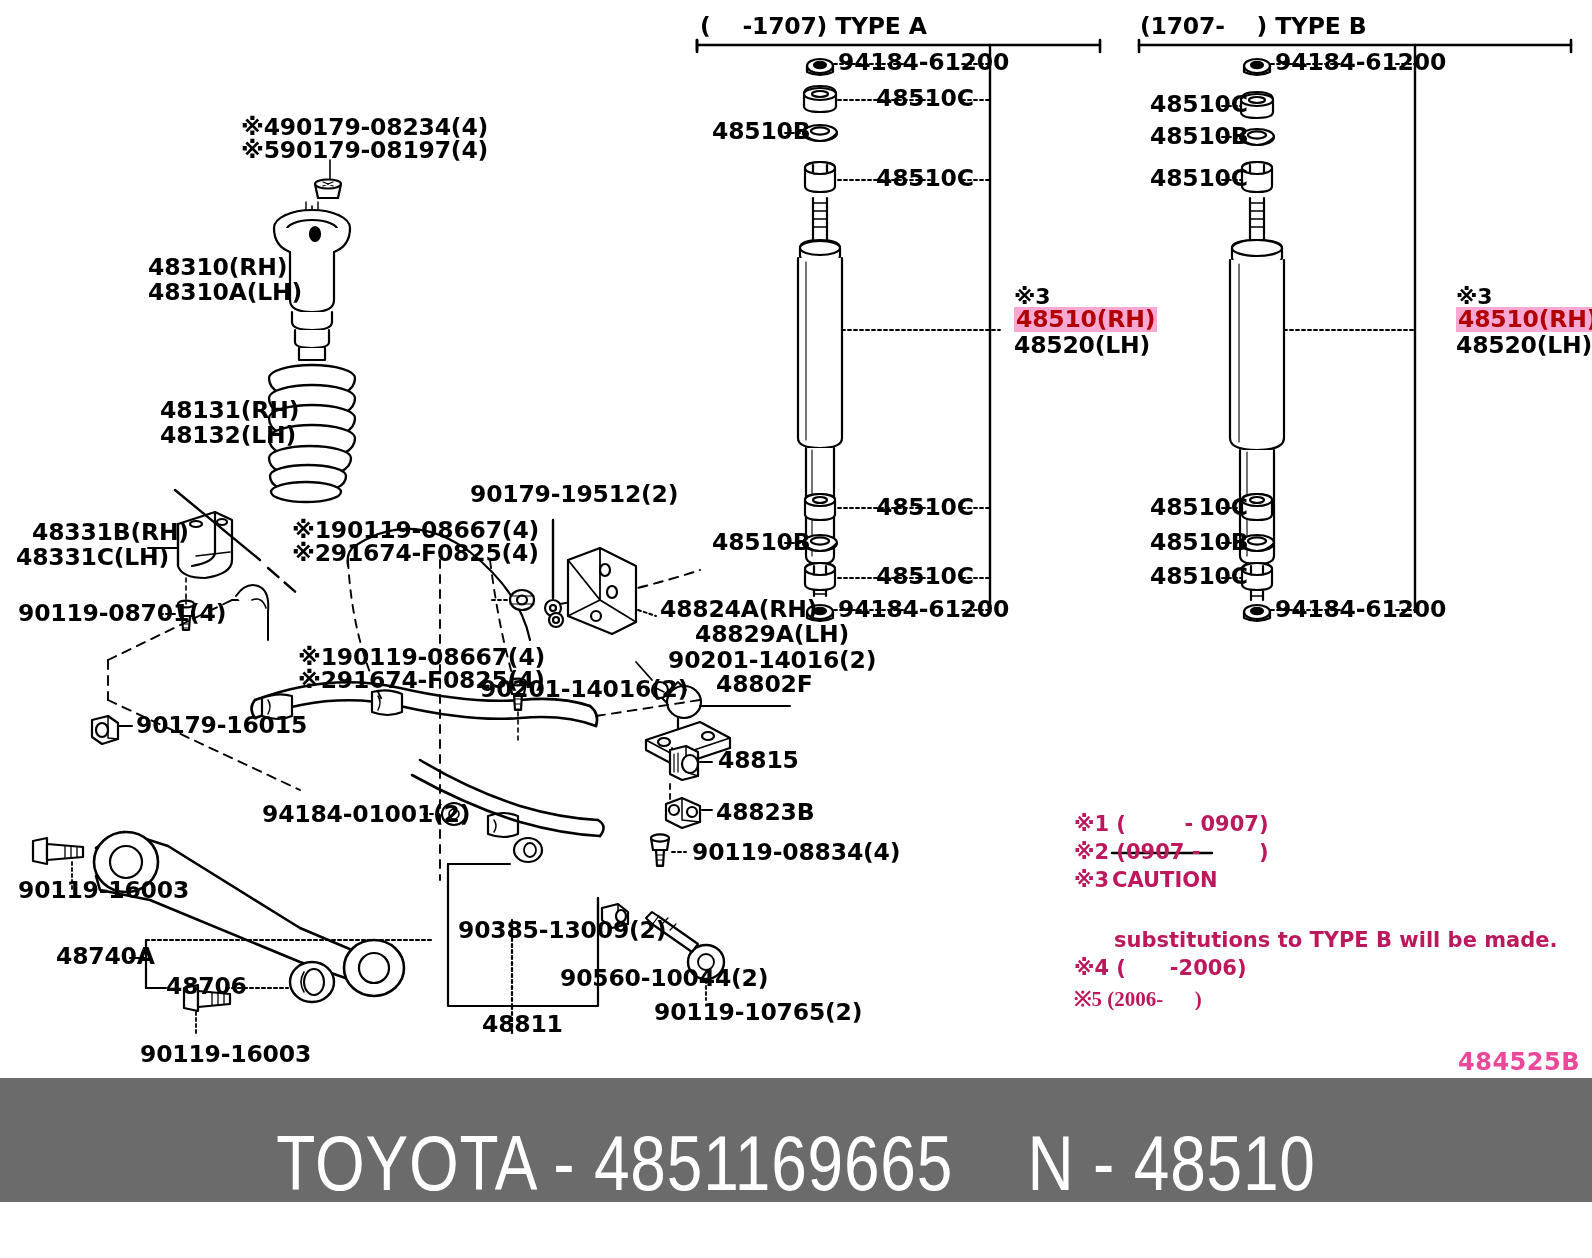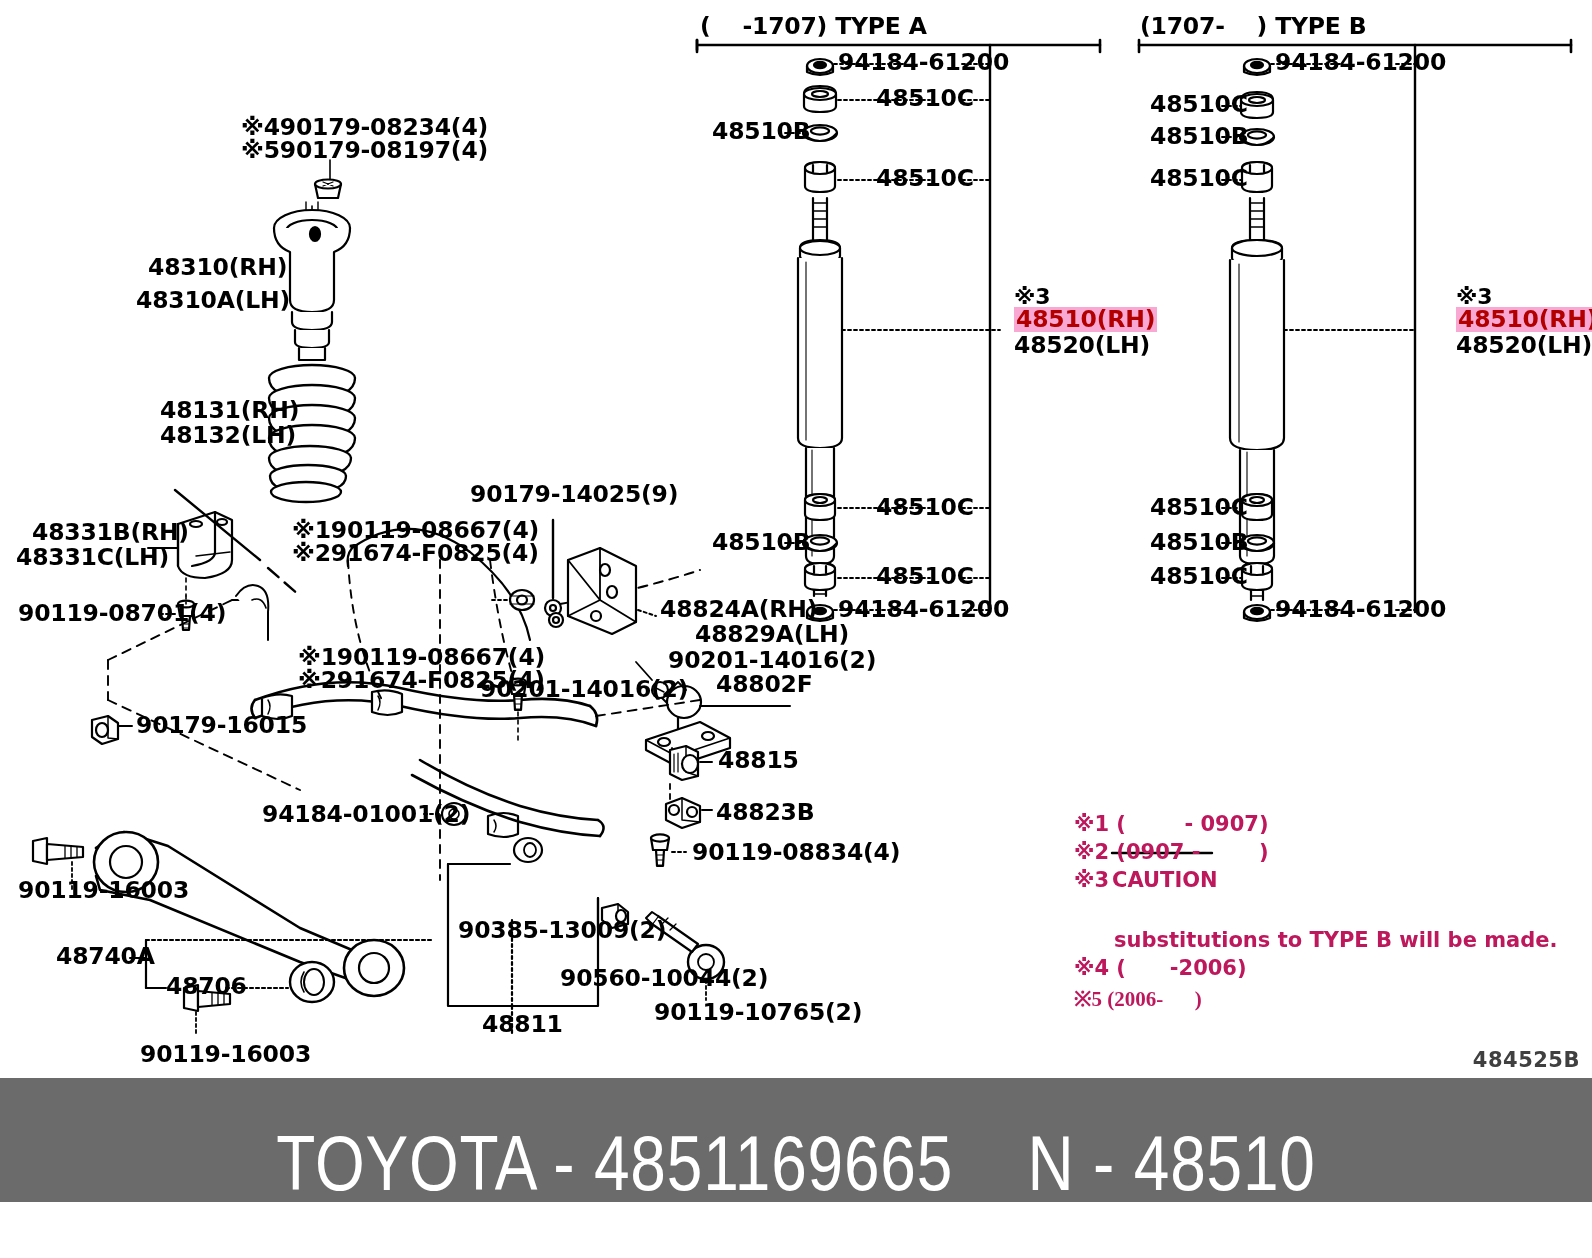--- a/index.html
+++ b/index.html
@@ -8,21 +8,21 @@
   #art{position:absolute;left:0;top:0;width:1592px;height:1258px;}
   .lbl{position:absolute;font-family:"DejaVu Sans",sans-serif;font-weight:700;
        color:#000;white-space:pre;line-height:1.08;letter-spacing:-0.2px;}
   .s24{font-size:23.5px;}
   .s22{font-size:22px;}
   .hl{background:#f9a8d4;color:#b20000;padding:0 2px;}
   #footer{position:absolute;left:0;top:1078px;width:1592px;height:180px;background:#6b6b6b;}
   #footer .ft{position:absolute;left:0;top:40px;width:1592px;text-align:center;
       color:#fff;font-family:"Liberation Sans",sans-serif;font-weight:400;
       font-size:78px;letter-spacing:1px;transform:scaleX(0.82);transform-origin:50% 50%;white-space:pre;}
-  .code{position:absolute;right:12px;top:1048px;font-size:21px;font-weight:700;color:#404040;
+  .code{position:absolute;right:12px;top:1048px;font-size:24px;font-weight:700;color:#ec4899;
       font-family:"DejaVu Sans",sans-serif;letter-spacing:0.5px;}
   .note{position:absolute;font-family:"DejaVu Sans",sans-serif;font-weight:700;font-size:21px;color:#be185d;white-space:pre;}
 </style>
 </head>
 <body>
 
 <div id="sheet">
 
   <svg id="art" viewBox="0 0 1592 1258">
     <g fill="none" stroke="#000" stroke-width="2.2" stroke-linecap="round" stroke-linejoin="round">
@@ -461,33 +461,33 @@
   <div class="lbl s24 hl" style="left:1456px;top:307px;">48510(RH)</div>
   <div class="lbl s24" style="left:1456px;top:333px;">48520(LH)</div>
   <div class="lbl s24" style="left:1150px;top:495px;">48510C</div>
   <div class="lbl s24" style="left:1150px;top:530px;">48510B</div>
   <div class="lbl s24" style="left:1150px;top:564px;">48510C</div>
   <div class="lbl s24" style="left:1275px;top:597px;">94184-61200</div>
 
   <div class="lbl s24" style="left:241px;top:115px;text-align:right;">※490179-08234(4)</div>
   <div class="lbl s24" style="left:241px;top:138px;">※590179-08197(4)</div>
   <div class="lbl s24" style="left:148px;top:255px;">48310(RH)</div>
-  <div class="lbl s24" style="left:136px;top:280px;margin-top:8px;">48310A(LH)</div>
+  <div class="lbl s24" style="left:148px;top:280px;">48310A(LH)</div>
   <div class="lbl s24" style="left:160px;top:398px;">48131(RH)</div>
   <div class="lbl s24" style="left:160px;top:423px;">48132(LH)</div>
   <div class="lbl s24" style="left:32px;top:520px;">48331B(RH)</div>
   <div class="lbl s24" style="left:16px;top:545px;">48331C(LH)</div>
   <div class="lbl s24" style="left:18px;top:601px;">90119-08701(4)</div>
   <div class="lbl s24" style="left:136px;top:713px;">90179-16015</div>
   <div class="lbl s24" style="left:262px;top:802px;">94184-01001(2)</div>
   <div class="lbl s24" style="left:292px;top:518px;">※190119-08667(4)</div>
   <div class="lbl s24" style="left:292px;top:541px;">※291674-F0825(4)</div>
   <div class="lbl s24" style="left:298px;top:645px;">※190119-08667(4)</div>
   <div class="lbl s24" style="left:298px;top:668px;">※291674-F0825(4)</div>
-  <div class="lbl s24" style="left:470px;top:482px;">90179-14025(9)</div>
+  <div class="lbl s24" style="left:470px;top:482px;">90179-19512(2)</div>
   <div class="lbl s24" style="left:660px;top:597px;">48824A(RH)</div>
   <div class="lbl s24" style="left:695px;top:622px;">48829A(LH)</div>
   <div class="lbl s24" style="left:668px;top:648px;">90201-14016(2)</div>
   <div class="lbl s24" style="left:480px;top:677px;">90201-14016(2)</div>
   <div class="lbl s24" style="left:716px;top:672px;">48802F</div>
   <div class="lbl s24" style="left:718px;top:748px;">48815</div>
   <div class="lbl s24" style="left:716px;top:800px;">48823B</div>
   <div class="lbl s24" style="left:692px;top:840px;">90119-08834(4)</div>
   <div class="lbl s24" style="left:56px;top:944px;">48740A</div>
   <div class="lbl s24" style="left:166px;top:974px;">48706</div>

